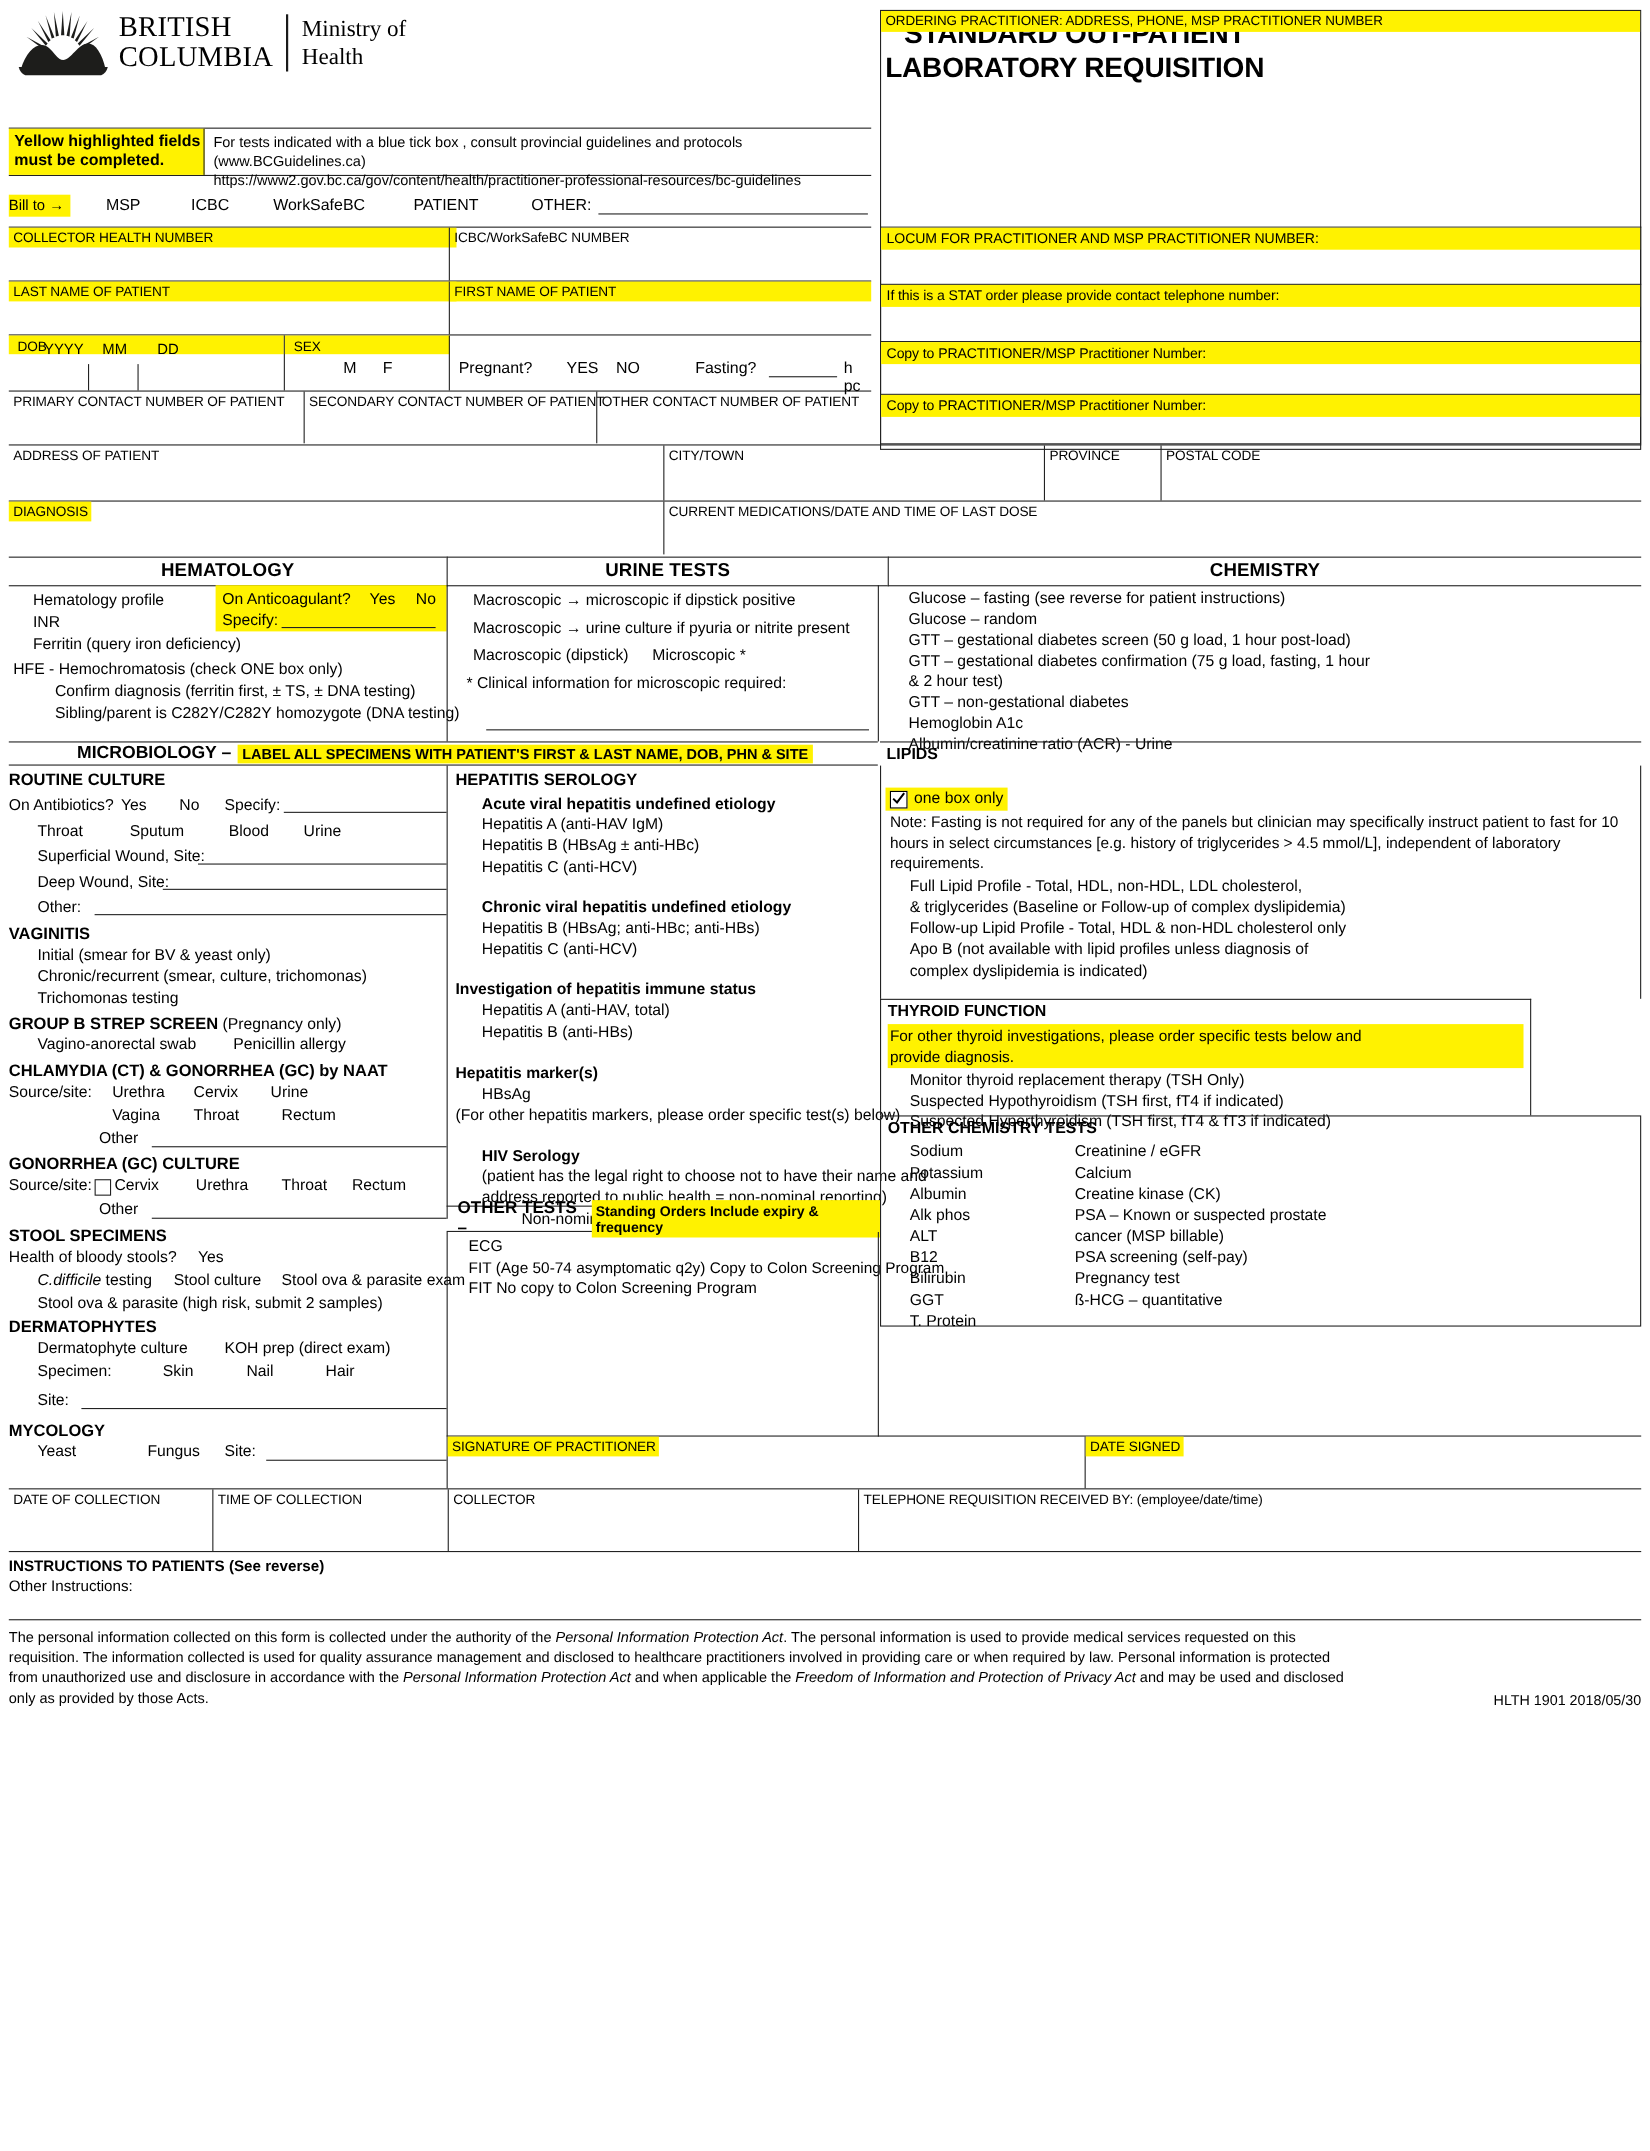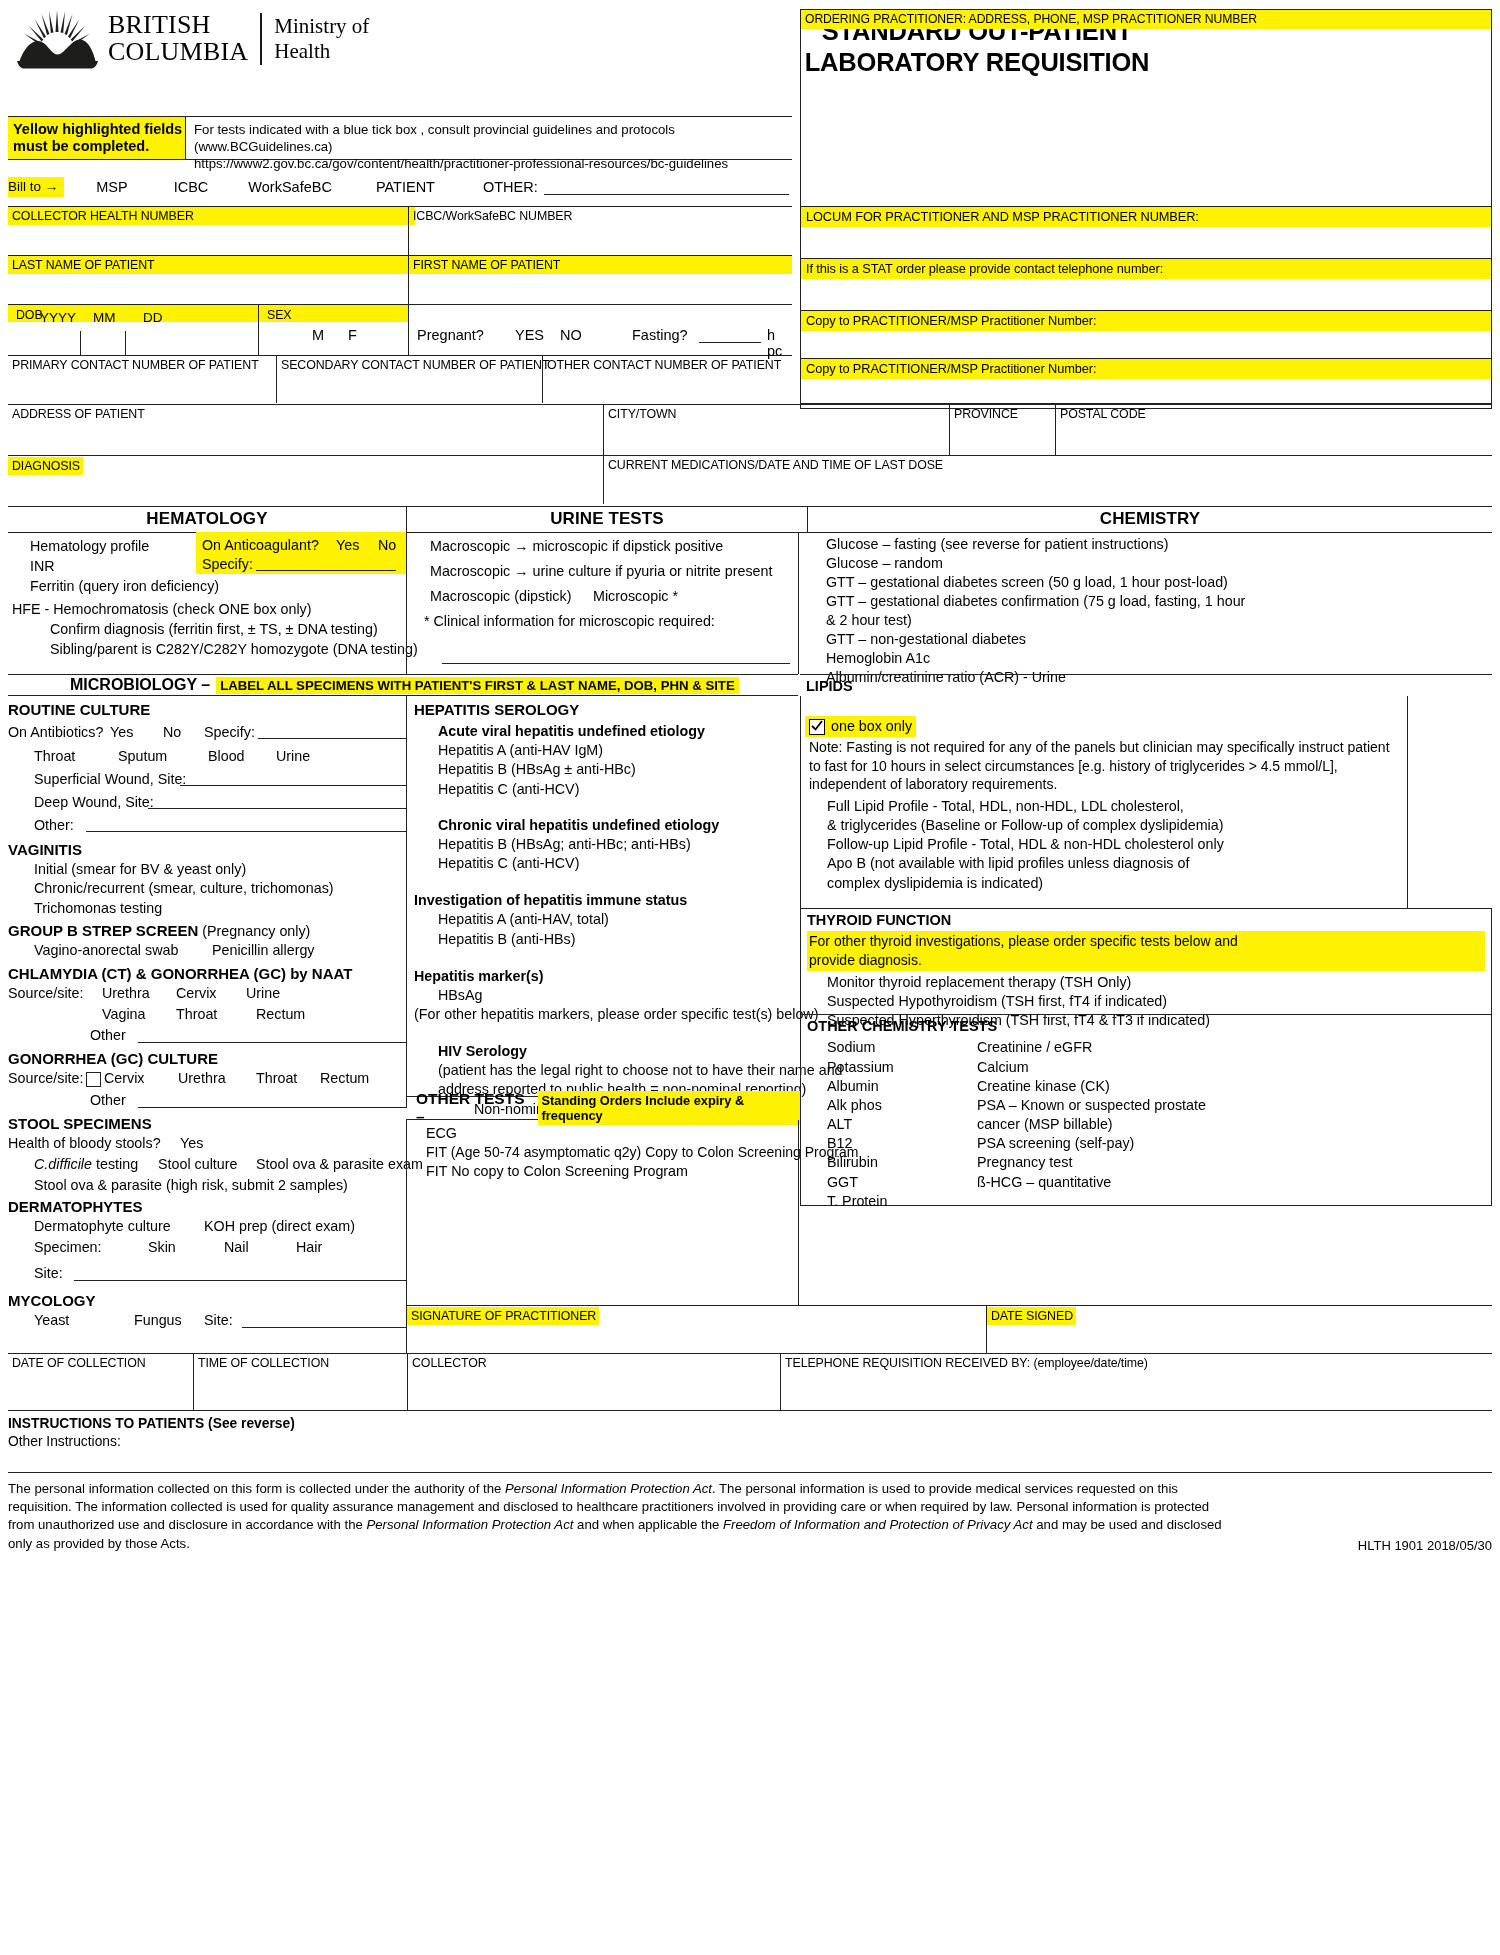--- a/index.html
+++ b/index.html
@@ -437,38 +437,38 @@
     <span class="b hl" style="font-size:12.8px;margin-left:6px;padding:2px 4px">Standing Orders Include expiry &amp; frequency</span>
   </div>
   <div style="position:absolute;left:406px;top:1124px;width:394px">
     <div class="line" style="margin-left:20px">ECG</div>
     <div class="line" style="margin-left:20px;font-size:14px">FIT (Age 50-74 asymptomatic q2y) Copy to Colon Screening Program</div>
     <div class="line" style="margin-left:20px">FIT No copy to Colon Screening Program</div>
   </div>
   <div style="position:absolute;left:406px;top:1120px;width:1.3px;height:186px;background:#222"></div>
   <div style="position:absolute;left:798px;top:1120px;width:1.3px;height:186px;background:#222"></div>
 
-  <div style="position:absolute;left:800px;top:696px;width:608px;border-left:1.6px solid #222;border-right:1.6px solid #222;box-sizing:border-box;height:212px">
+  <div style="position:absolute;left:800px;top:696px;width:692px;border-left:1.6px solid #222;border-right:1.6px solid #222;box-sizing:border-box;height:212px">
     <div class="hl" style="margin:20px 4px 0 4px;padding:1px 4px;display:flex;align-items:center;width:fit-content">
       <span style="display:inline-block;width:14px;height:14px;border:1.4px solid #000;position:relative;margin-right:6px;background:#fff">
         <svg width="14" height="14" viewBox="0 0 14 14" style="position:absolute;top:-1px;left:0">
           <path d="M2 7 L5.5 10.5 L12 2" stroke="#000" stroke-width="1.8" fill="none"></path>
         </svg>
       </span>
       <span class="line">one box only</span>
     </div>
     <div class="line wrap" style="margin:1px 10px 0 8px;font-size:14px;line-height:1.33">Note: Fasting is not required for any of the panels but clinician may specifically instruct patient to fast for 10 hours in select circumstances [e.g. history of triglycerides &gt; 4.5 mmol/L], independent of laboratory requirements.</div>
     <div class="line" style="margin-left:26px;margin-top:3px">Full Lipid Profile - Total, HDL, non-HDL,  LDL cholesterol,</div>
     <div class="line" style="margin-left:26px">&amp; triglycerides (Baseline or Follow-up of complex dyslipidemia)</div>
     <div class="line" style="margin-left:26px">Follow-up Lipid Profile -  Total, HDL &amp; non-HDL cholesterol only</div>
     <div class="line" style="margin-left:26px">Apo B (not available with lipid profiles unless diagnosis of</div>
     <div class="line" style="margin-left:26px">complex dyslipidemia is indicated)</div>
   </div>
 
-  <div style="position:absolute;left:800px;top:908px;width:692px;border-top:1.8px solid #222;border-left:1.6px solid #222;border-right:1.6px solid #222;box-sizing:border-box;height:106px">
+  <div style="position:absolute;left:800px;top:908px;width:592px;border-top:1.8px solid #222;border-left:1.6px solid #222;border-right:1.6px solid #222;box-sizing:border-box;height:106px">
     <div class="b line" style="font-size:14.5px;margin:2px 0 0 6px">THYROID FUNCTION</div>
     <div class="hl" style="margin:1px 6px 0 6px;padding:1px 2px">
       <div class="line" style="font-size:14px">For other thyroid investigations, please order specific tests below and</div>
       <div class="line" style="font-size:14px">provide diagnosis.</div>
     </div>
     <div class="line" style="margin-left:26px;margin-top:2px">Monitor thyroid replacement therapy (TSH Only)</div>
     <div class="line" style="margin-left:26px">Suspected Hypothyroidism (TSH first, fT4 if indicated)</div>
     <div class="line" style="margin-left:26px">Suspected Hyperthyroidism (TSH first, fT4 &amp; fT3 if indicated)</div>
   </div>
 

